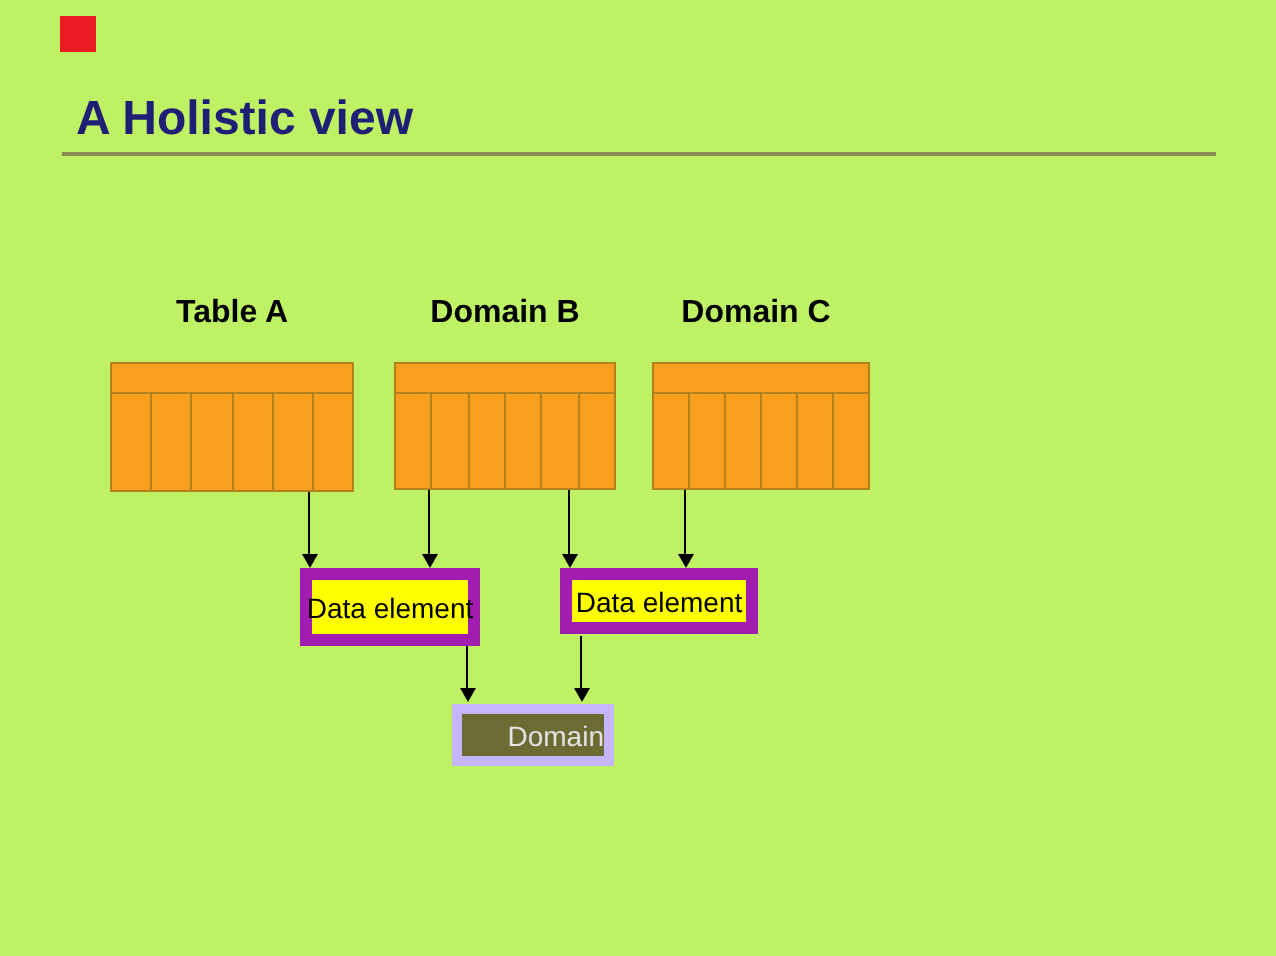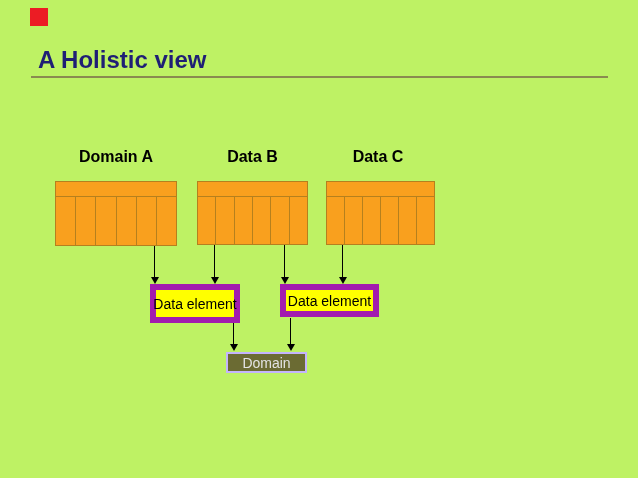--- a/index.html
+++ b/index.html
@@ -40,39 +40,39 @@
 
   .debox {
     position:absolute; background:#FFFF00; border:6px solid #a21caf; box-sizing:border-box;
     display:flex; align-items:center; justify-content:center;
     font-size:14px; color:#000; white-space:nowrap;
   }
   .de1 { left:150px; top:284px; width:90px;  height:39px; }
   .de2 { left:280px; top:284px; width:99px;  height:33px; }
 
   .domain {
-    position:absolute; left:226px; top:352px; width:81px; height:21px;
-    background:#6B6B33; border:2px solid #c4b5fd; box-sizing:border-box;
-    display:flex; align-items:center; justify-content:center;
+    position:absolute; left:226px; top:352px; width:81px; height:31px;
+    background:#6B6B33; border:5px solid #c4b5fd; box-sizing:border-box;
+    display:flex; align-items:center; justify-content:flex-end;
     font-size:14px; color:#E3E3E3; white-space:nowrap;
   }
 </style>
 </head>
 <body>
 
 <div class="slide">
 
   <div class="corner-marker"></div>
 
   <div class="title">A Holistic view</div>
   <div class="rule"></div>
 
-  <div class="tbl-label lbl-a">Domain A</div>
-  <div class="tbl-label lbl-b">Data B</div>
-  <div class="tbl-label lbl-c">Data C</div>
+  <div class="tbl-label lbl-a">Table A</div>
+  <div class="tbl-label lbl-b">Domain B</div>
+  <div class="tbl-label lbl-c">Domain C</div>
 
   <div class="tbl tbl-a">
     <div class="tbl-header"></div>
     <div class="tbl-body">
         <div class="tbl-col"></div>
         <div class="tbl-col"></div>
         <div class="tbl-col"></div>
         <div class="tbl-col"></div>
         <div class="tbl-col"></div>
         <div class="tbl-col"></div>

